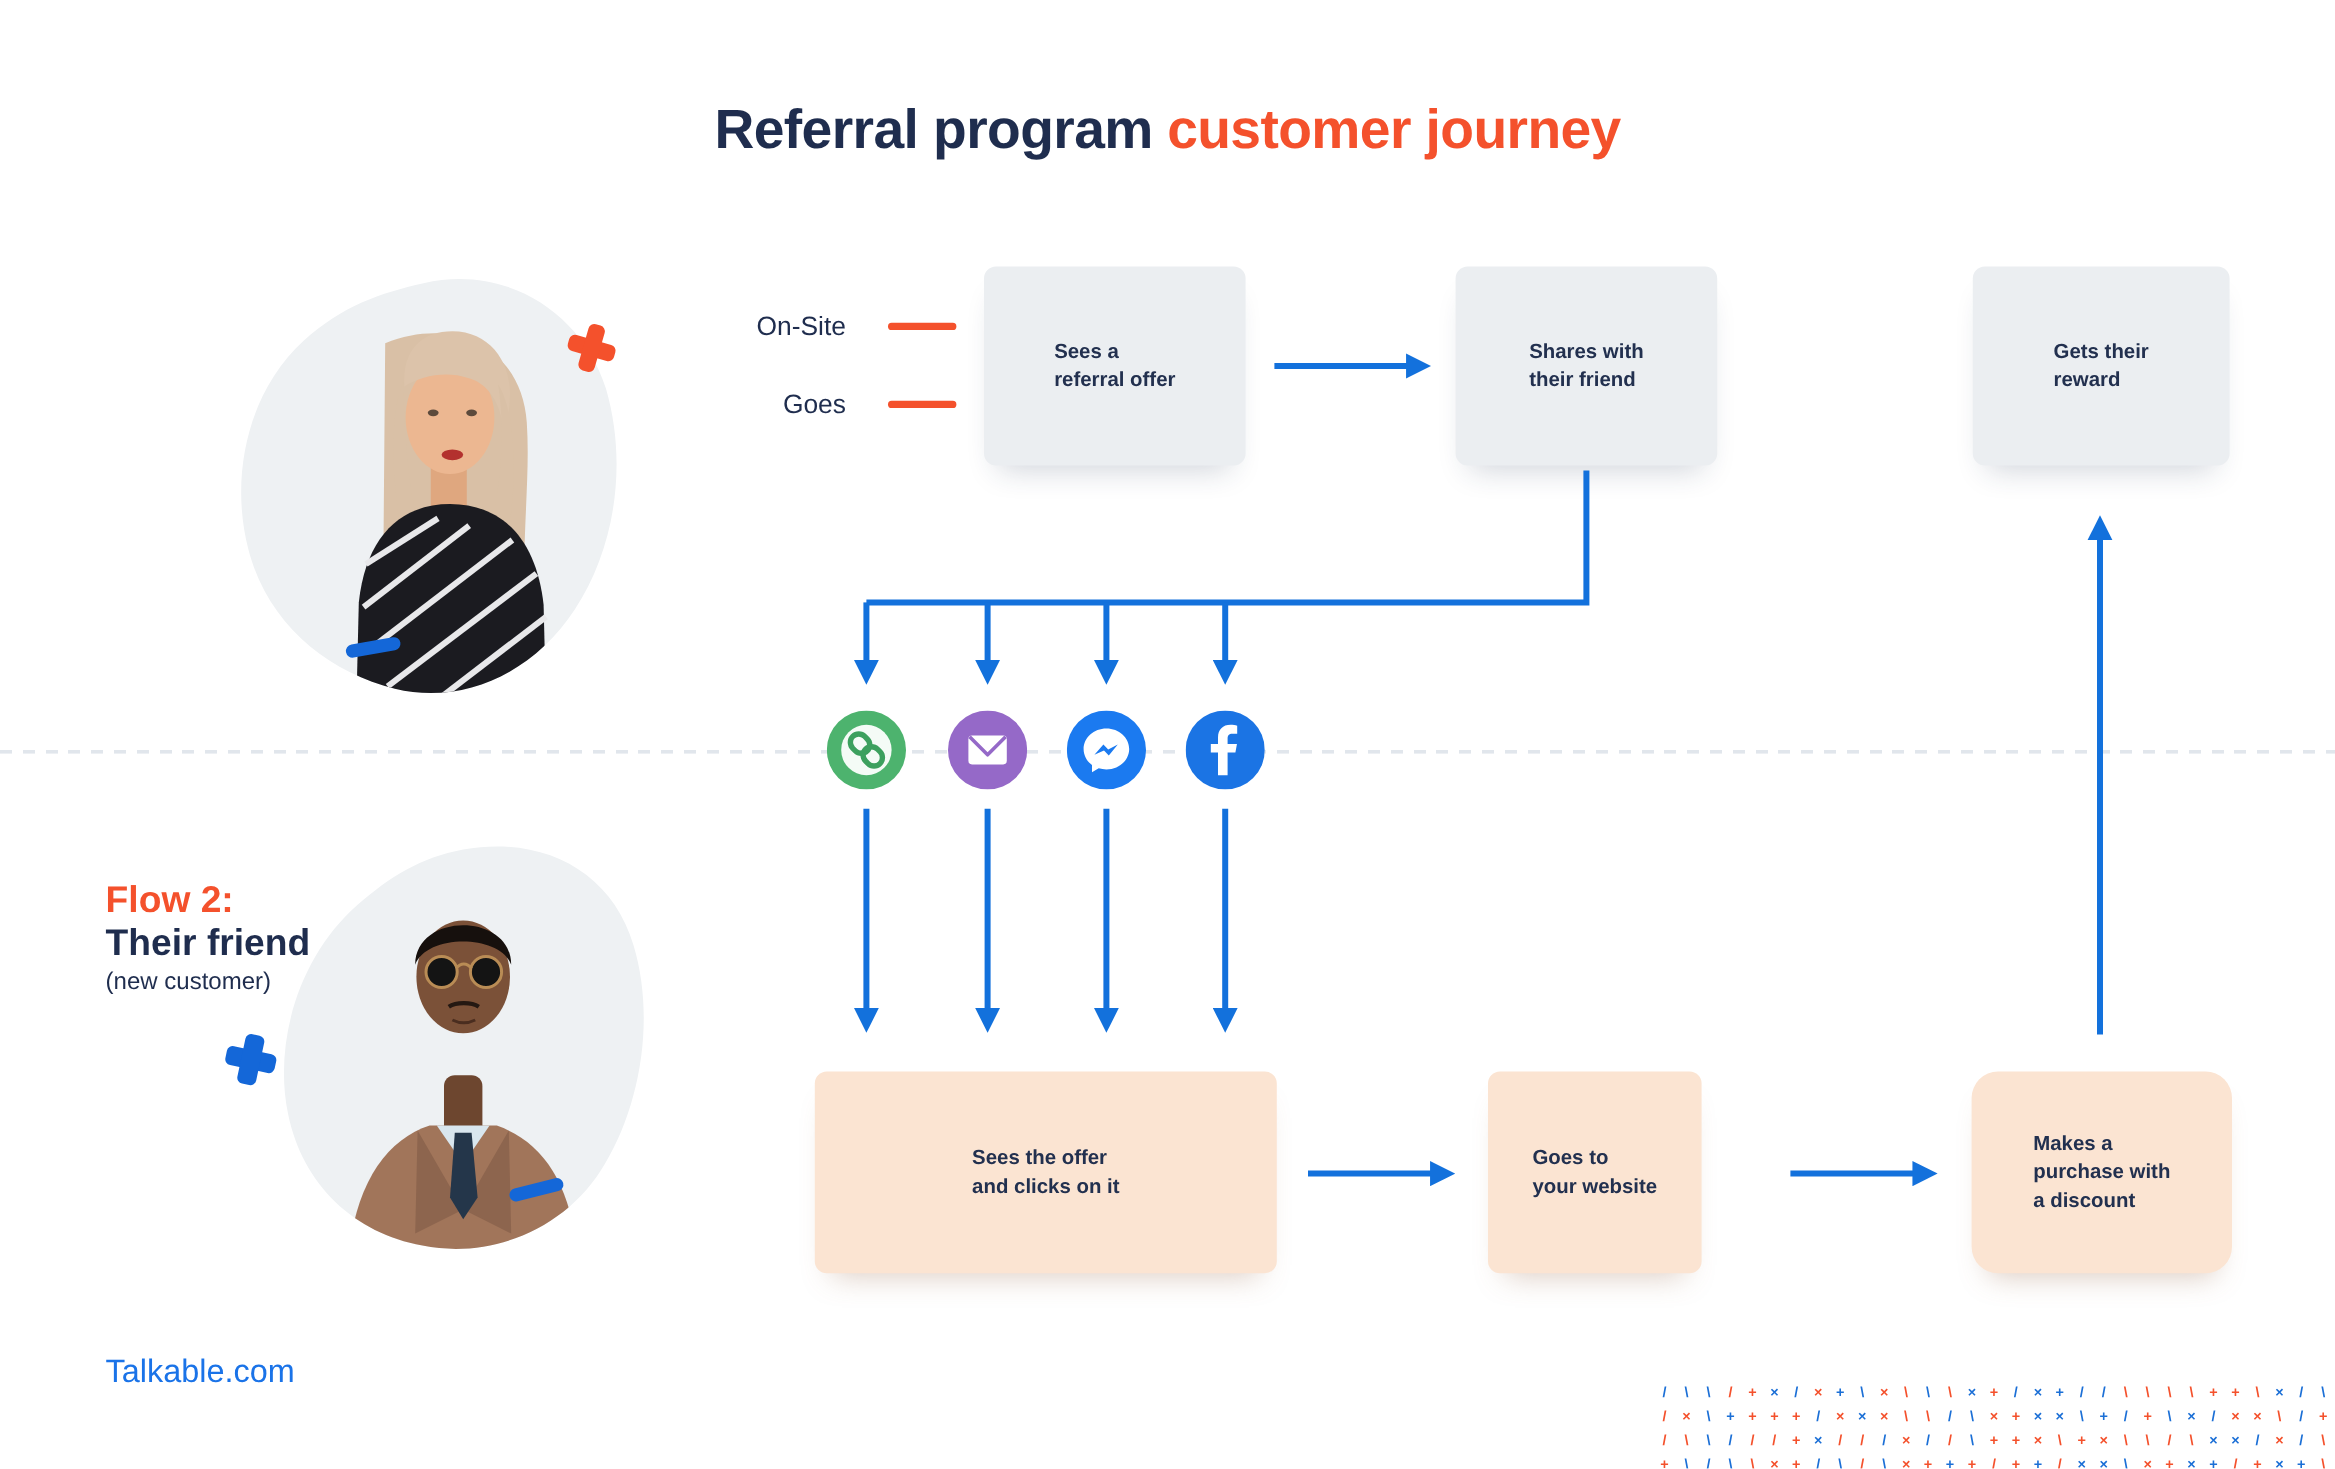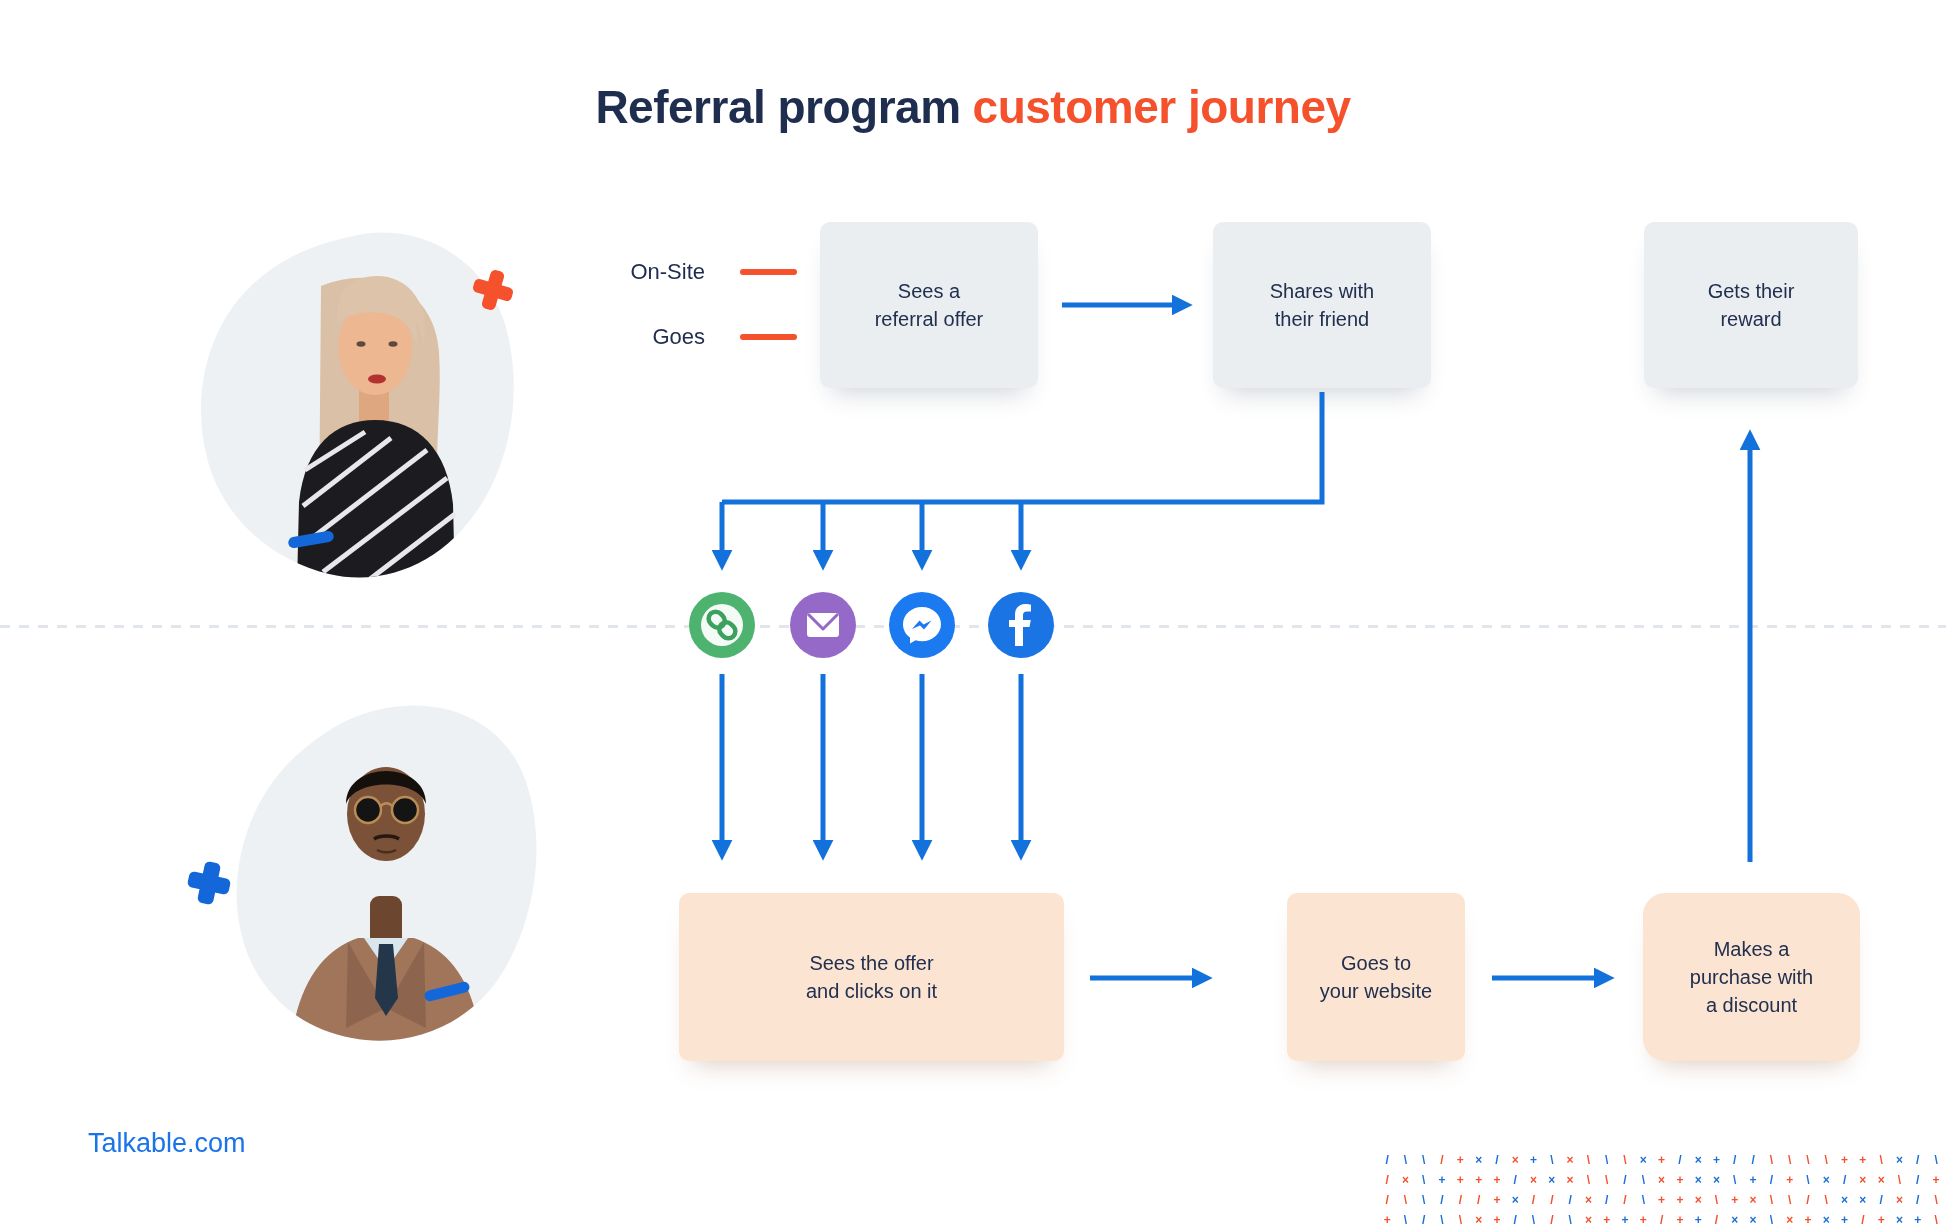--- a/index.html
+++ b/index.html
@@ -16,21 +16,21 @@
   .flowlabel .orange{color:#f4512c;display:block;}
   .flowlabel .navy{color:#1f2d4e;display:block;}
   .flowlabel .sub{color:#1f2d4e;display:block;font-weight:normal;font-size:20px;margin-top:4px;}
 
   
   .chan-label{position:absolute;width:110px;text-align:right;font-size:22px;color:#1f2d4e;}
   .chan-line{position:absolute;width:57px;height:6px;border-radius:3px;background:#f4512c;}
 
   
   .stepbox{position:absolute;border-radius:10px;display:flex;align-items:center;justify-content:center;
-           text-align:center;font-weight:normal;font-size:20px;line-height:1.4;color:#22304f;}
+           font-weight:bold;font-size:17px;line-height:1.4;color:#22304f;}
   .stepbox.gray{background:#ebeef1;box-shadow:0 16px 24px -12px rgba(32,48,80,.22);}
   .stepbox.peach{background:#fbe4d2;box-shadow:0 16px 24px -14px rgba(150,100,70,.35);}
   .boxtext{white-space:pre-line;}
 
   
   .divider{position:absolute;left:0;top:625px;width:1946px;height:3px;
            background:repeating-linear-gradient(90deg,#e1e6ec 0 10px,transparent 10px 19px);}
 
   
   .channel{position:absolute;width:66px;height:66px;}
@@ -141,20 +141,25 @@
       <path d="M-10,4 L-2.5,-4.5 L1.5,-0.5 L9.5,-4.5 L2,4.5 L-2,0.5 Z" fill="#1b7af0"></path>
     </svg>
   </div>
   <div class="channel" style="left:988px;top:592px;" data-name="share-channel-facebook">
     <svg width="66" height="66" viewBox="-33 -33 66 66" data-name="facebook-icon">
       <circle r="33" fill="#1b74e4"></circle>
       <path d="M4.5,-21 C-2,-21 -6,-17 -6,-10.5 L-6,-5 L-12,-5 L-12,2 L-6,2 L-6,21 L2,21 L2,2 L8.5,2 L9.8,-5 L2,-5 L2,-9.5 C2,-12 3,-13.5 6,-13.5 L10,-13.5 L10,-20.3 C8.5,-20.8 6.5,-21 4.5,-21 Z" fill="#ffffff"></path>
     </svg>
   </div>
 
+  <div class="flowlabel" style="top:732px;" data-name="flow2-label-block">
+    <span class="orange" data-name="flow2-label">Flow 2:</span>
+    <span class="navy" data-name="flow2-name">Their friend</span>
+    <span class="sub" data-name="flow2-subtitle">(new customer)</span>
+  </div>
 
   <svg class="photo" style="left:228px;top:698px;" width="312" height="352" viewBox="0 0 312 352" data-name="friend-photo">
     <defs>
       <clipPath id="mblob">
         <path d="M158,10 C224,-2 282,28 300,90 C318,150 306,222 276,272 C246,324 184,352 124,340 C68,330 24,290 12,230 C0,172 20,100 70,56 C98,32 122,17 158,10 Z"></path>
       </clipPath>
     </defs>
     <path d="M158,10 C224,-2 282,28 300,90 C318,150 306,222 276,272 C246,324 184,352 124,340 C68,330 24,290 12,230 C0,172 20,100 70,56 C98,32 122,17 158,10 Z" fill="#eef1f3"></path>
     <g clip-path="url(#mblob)">
       <path d="M62,352 C68,288 94,252 130,240 L186,240 C226,254 248,290 254,352 Z" fill="#a1755a"></path>
@@ -174,21 +179,21 @@
       <path d="M149,152 C155,155 162,155 168,152" fill="none" stroke="#4a2d1f" stroke-width="2.5"></path>
     </g>
   </svg>
   <div class="plus" style="left:188px;top:862px;width:42px;height:42px;color:#1467d8;transform:rotate(12deg);" data-name="decor-plus-blue"></div>
   <div class="dash" style="left:424px;top:986px;width:46px;height:11px;transform:rotate(-14deg);" data-name="decor-dash-blue-flow2"></div>
 
   <div class="stepbox peach" style="left:679px;top:893px;width:385px;height:168px;" data-name="step-sees-and-clicks">
     <span class="boxtext" data-name="step-text">Sees the offer
 and clicks on it</span>
   </div>
-  <div class="stepbox peach" style="left:1240px;top:893px;width:178px;height:168px;margin-left:47px;" data-name="step-goes-to-website">
+  <div class="stepbox peach" style="left:1240px;top:893px;width:178px;height:168px;" data-name="step-goes-to-website">
     <span class="boxtext" data-name="step-text">Goes to
 your website</span>
   </div>
   <div class="stepbox peach" style="left:1643px;top:893px;width:217px;height:168px;border-radius:22px;" data-name="step-makes-purchase">
     <span class="boxtext" data-name="step-text">Makes a
 purchase with
 a discount</span>
   </div>
 
   <svg class="arrows" width="1946" height="1224" viewBox="0 0 1946 1224" data-name="connector-arrows">

